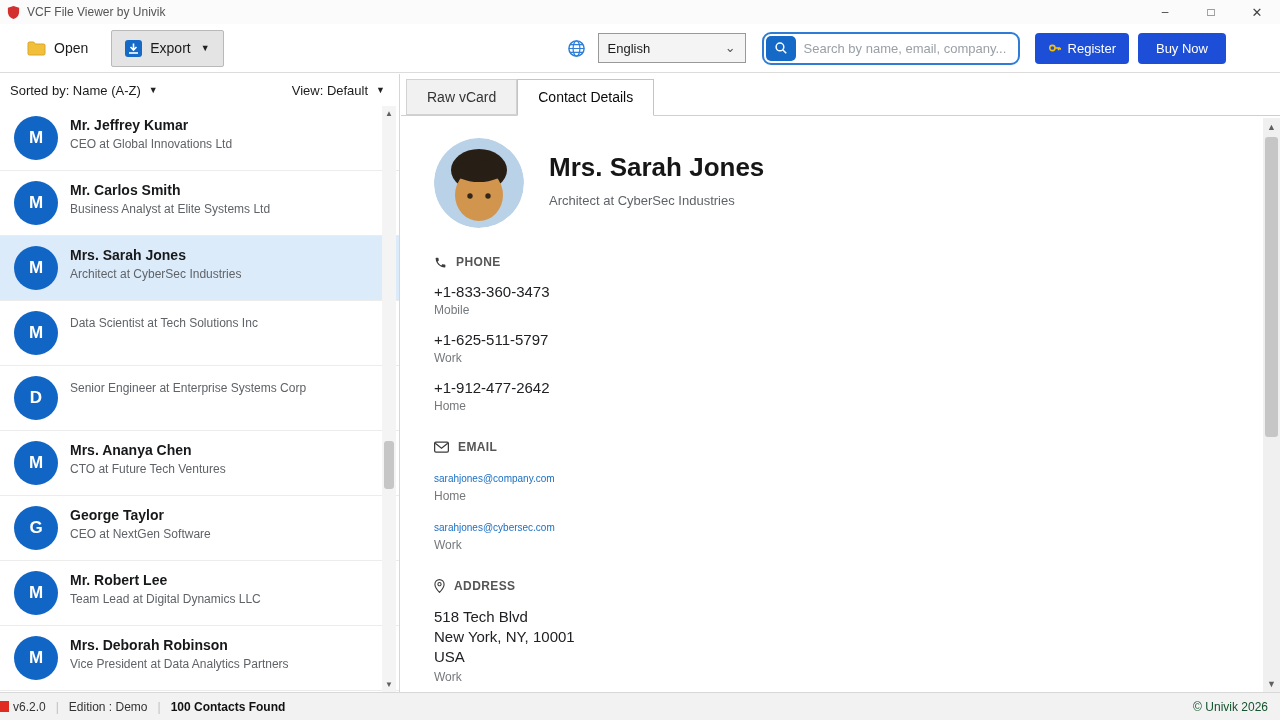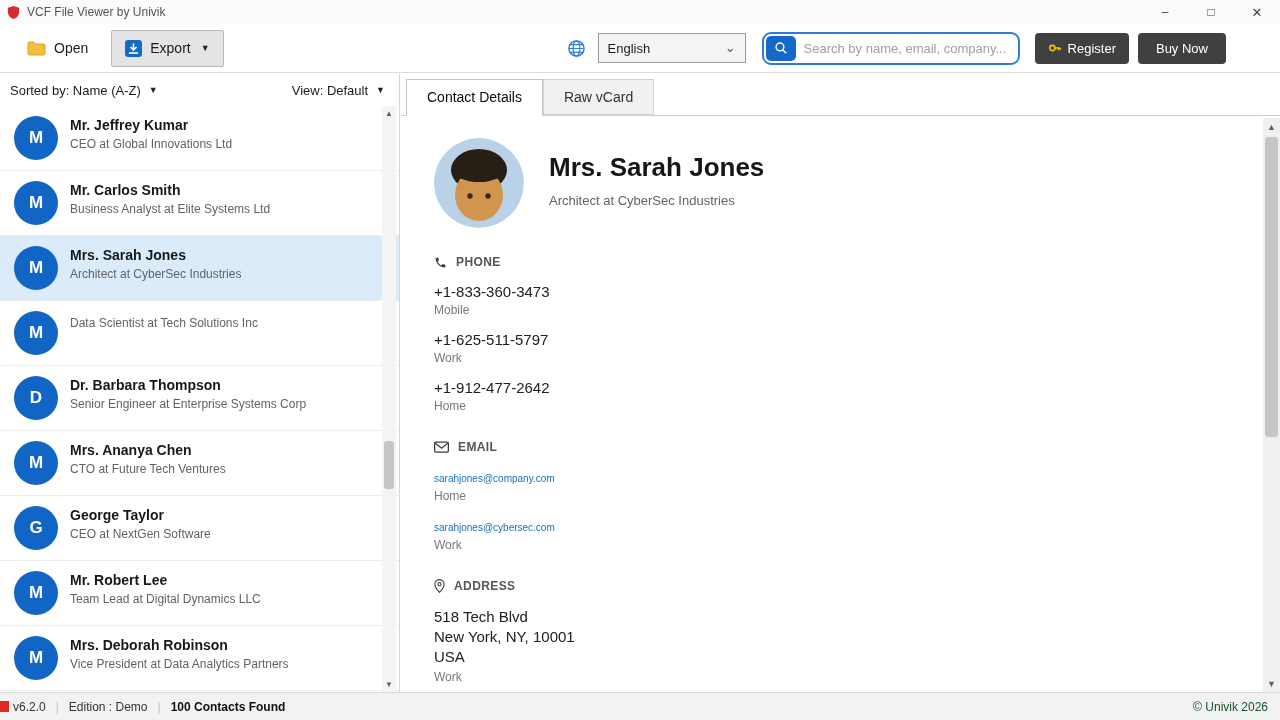--- a/index.html
+++ b/index.html
@@ -29,21 +29,21 @@
   .lang-select .chev { margin-left:auto; color:#555; font-size:13px; line-height:8px; }
 
   .search-box { margin-left:16px; width:258px; height:33px; border:2px solid #2e7cd6; border-radius:9px;
                 display:flex; align-items:center; background:#fff; padding:2px; }
   .search-btn { width:30px; height:25px; background:#1569c7; border-radius:5px; display:flex;
                 align-items:center; justify-content:center; flex:none; }
   .search-box input { border:none; outline:none; flex:1; font-size:13px; padding:0 8px;
                       font-family:"Liberation Sans", sans-serif; color:#333; min-width:0; }
   .search-box input::placeholder { color:#9aa0a6; }
 
-  .blue-btn { height:31px; border:none; border-radius:4px; background:#404040; color:#fff;
+  .blue-btn { height:31px; border:none; border-radius:4px; background:#1d4ed8; color:#fff;
               font-size:13px; display:flex; align-items:center; justify-content:center; gap:6px;
               font-family:"Liberation Sans", sans-serif; }
   .btn-register { margin-left:15px; padding:0 13px; }
   .btn-buy { margin-left:9px; padding:0 18px; margin-right:40px; }
 
   
   .left-panel { position:absolute; top:74px; left:0; width:400px; bottom:28px;
                 border-right:1px solid #d6d6d6; display:flex; flex-direction:column; background:#fff; }
   .list-header { height:32px; display:flex; align-items:center; justify-content:space-between;
                  padding:0 14px 0 10px; font-size:13px; color:#1b1b1b; flex:none; }
@@ -207,21 +207,20 @@
       <div class="c-avatar">M</div>
       <div class="c-name">Mrs. Sarah Jones</div>
       <div class="c-sub">Architect at CyberSec Industries</div>
     </div>
     <div class="contact-row">
       <div class="c-avatar">M</div>
       <div class="c-sub">Data Scientist at Tech Solutions Inc</div>
     </div>
     <div class="contact-row">
       <div class="c-avatar">D</div>
-      <div class="c-name">Dr. Barbara Thompson</div>
       <div class="c-sub">Senior Engineer at Enterprise Systems Corp</div>
     </div>
     <div class="contact-row">
       <div class="c-avatar">M</div>
       <div class="c-name">Mrs. Ananya Chen</div>
       <div class="c-sub">CTO at Future Tech Ventures</div>
     </div>
     <div class="contact-row">
       <div class="c-avatar">G</div>
       <div class="c-name">George Taylor</div>
@@ -241,22 +240,22 @@
     <div class="v-scrollbar list-sb">
       <div class="sb-arrow">▲</div>
       <div class="sb-thumb"></div>
       <div class="sb-arrow bottom">▼</div>
     </div>
   </div>
 </div>
 
 <div class="main-panel">
   <div class="tabs">
+    <div class="tab">Raw vCard</div>
     <div class="tab active">Contact Details</div>
-    <div class="tab">Raw vCard</div>
   </div>
 
   <div class="content">
     <div class="profile-head">
       <div class="photo">
         <svg width="90" height="90" viewBox="0 0 90 90">
           <defs>
               <clipPath id="pc">
                 <circle cx="45" cy="45" r="45"></circle>
               </clipPath>

